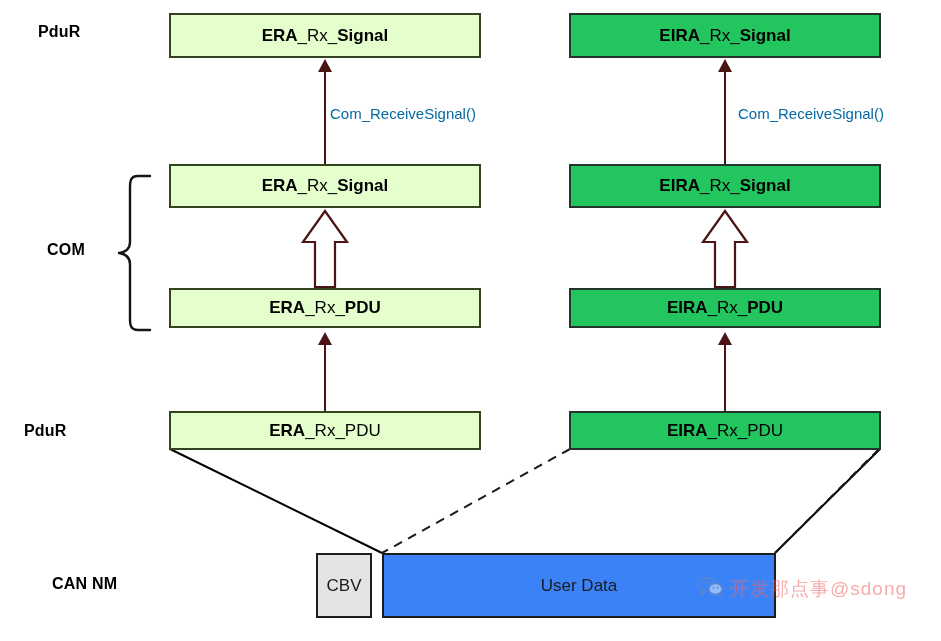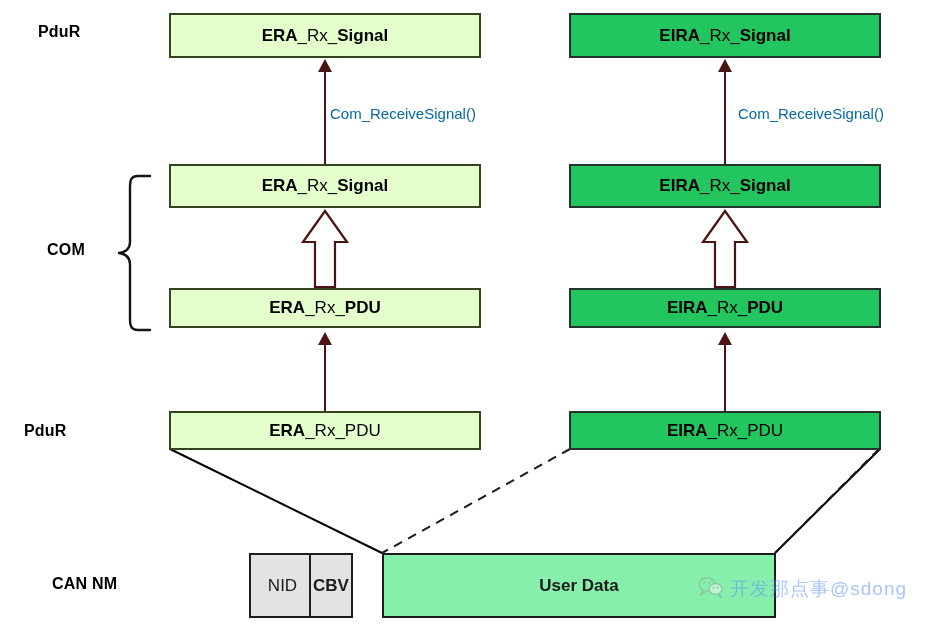--- a/index.html
+++ b/index.html
@@ -72,33 +72,33 @@
     box-sizing:border-box;
     border:2px solid #1d1d1d;
     display:flex;
     align-items:center;
     justify-content:center;
     font-size:17px;
     color:#1b1b1b;
     white-space:nowrap;
   }
   .frame-cell.gray{background:#e3e3e3;}
-  .frame-cell.cyan{background:#86efac;font-weight:bold;}
+  .frame-cell.cyan{background:#3b82f6;}
   
   .watermark{
     position:absolute;
     display:flex;
     align-items:center;
     gap:6px;
     opacity:0.45;
     pointer-events:none;
   }
   .watermark .wm-text{
     font-size:19px;
-    color:#3b82f6;
+    color:#ef4444;
     letter-spacing:1px;
     white-space:nowrap;
     text-shadow:0 0 1px rgba(255,255,255,0.9);
   }
   .wechat-icon{flex:0 0 auto;}
 </style>
 </head>
 <body>
 
 <div id="stage">
@@ -189,24 +189,21 @@
       <span class="b">ERA</span><span class="n">_Rx_PDU</span>
     </span>
   </div>
 
   <div class="node teal" style="left:569px; top:411px; width:312px; height:39px;">
     <span>
       <span class="b">EIRA</span><span class="n">_Rx_PDU</span>
     </span>
   </div>
 
-  <div class="frame-cell gray" style="left:249px; top:553px; width:67px; height:65px;">
-    <span>NID</span>
-  </div>
-  <div class="frame-cell gray" style="left:309px; top:553px; width:44px; height:65px;font-weight:bold;">
+  <div class="frame-cell gray" style="left:316px; top:553px; width:56px; height:65px;">
     <span>CBV</span>
   </div>
   <div class="frame-cell cyan" style="left:382px; top:553px; width:394px; height:65px;">
     <span>User Data</span>
   </div>
 
   <div class="watermark" style="left:698px; top:576px;">
     <span class="wechat-icon">
       <svg width="26" height="22" viewBox="0 0 26 22">
         <ellipse cx="9" cy="8.5" rx="8" ry="6.6" fill="none" stroke="#8a8a8a" stroke-width="1.3"></ellipse>

